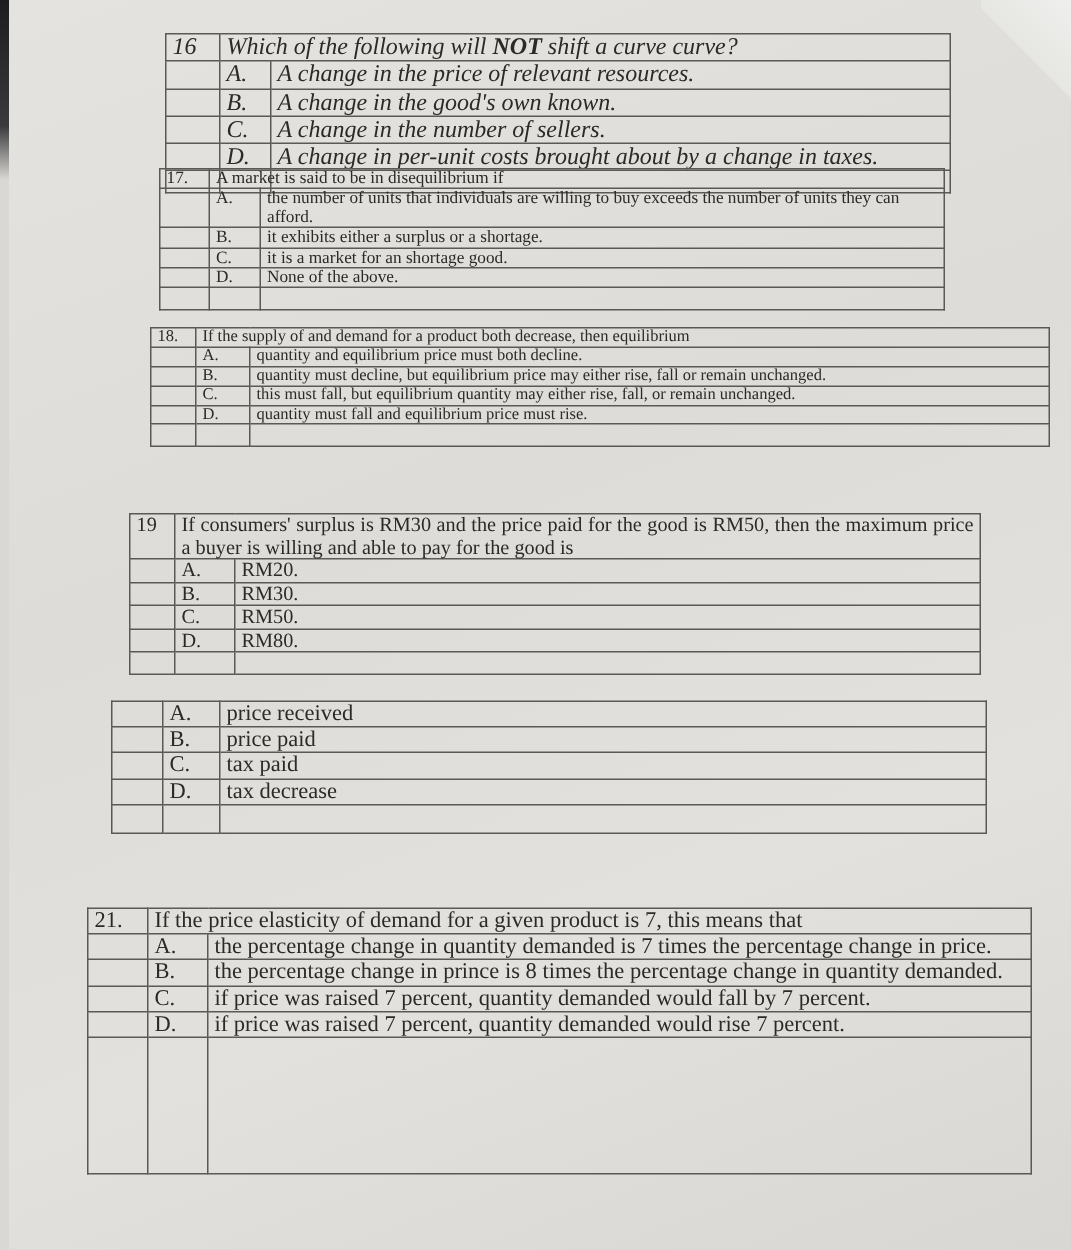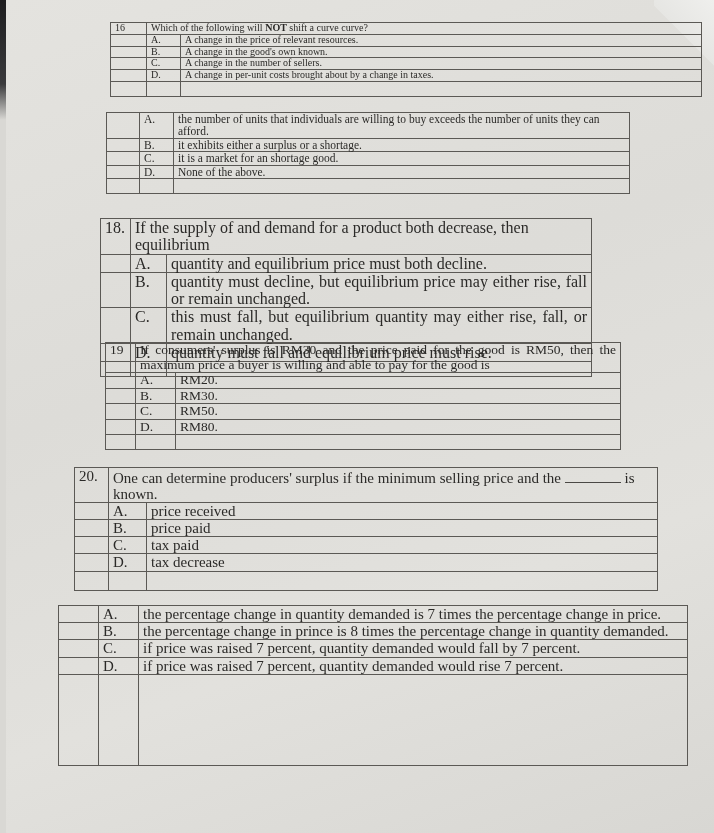--- a/index.html
+++ b/index.html
@@ -46,21 +46,21 @@
     }
   </style>
 </head>
 <body>
 
 <div class="shadow-left"></div>
 <div class="paper">
   <div class="paper-fold"></div>
 </div>
 
-<table class="q" style="left:110px; top:22px; width:592px; font-size:10px;">
+<table class="q" style="left:110px; top:22px; width:524px; font-size:16px;font-style:italic;">
   <colgroup>
       <col style="width:36px">
       <col style="width:34px">
       <col>
     </colgroup>
   <tbody>
       <tr>
     <td class="num">16</td>
     <td colspan="2"><span>Which of the following will </span><span class="b">NOT</span><span> shift a curve curve?</span></td>
   </tr>
@@ -92,20 +92,24 @@
 </tbody>
   </table>
 
 <table class="q" style="left:106px; top:112px; width:524px; font-size:11.5px;">
   <colgroup>
       <col style="width:33px">
       <col style="width:34px">
       <col>
     </colgroup>
   <tbody>
+      <tr>
+    <td class="num">17.</td>
+    <td colspan="2">A market is said to be in disequilibrium if</td>
+  </tr>
   <tr>
     <td></td>
     <td class="letter">A.</td>
     <td>the number of units that individuals are willing to buy exceeds the number of units they can afford.</td>
   </tr>
   <tr>
     <td></td>
     <td class="letter">B.</td>
     <td>it exhibits either a surplus or a shortage.</td>
   </tr>
@@ -120,21 +124,21 @@
     <td>None of the above.</td>
   </tr>
   <tr class="spacer">
         <td></td>
         <td></td>
         <td></td>
       </tr>
 </tbody>
   </table>
 
-<table class="q" style="left:100px; top:218px; width:492px; font-size:16px;">
+<table class="q" style="left:100px; top:218px; width:600px; font-size:11px;">
   <colgroup>
       <col style="width:30px">
       <col style="width:36px">
       <col>
     </colgroup>
   <tbody>
       <tr>
     <td class="num">18.</td>
     <td colspan="2">If the supply of and demand for a product both decrease, then equilibrium</td>
   </tr>
@@ -159,21 +163,21 @@
     <td>quantity must fall and equilibrium price must rise.</td>
   </tr>
   <tr class="spacer">
         <td></td>
         <td></td>
         <td></td>
       </tr>
 </tbody>
   </table>
 
-<table class="q" style="left:86px; top:342px; width:516px; font-size:13.5px;margin-left:19px;">
+<table class="q" style="left:86px; top:342px; width:568px; font-size:13.5px;">
   <colgroup>
       <col style="width:30px">
       <col style="width:40px">
       <col>
     </colgroup>
   <tbody>
       <tr>
     <td class="num">19</td>
     <td colspan="2" style="text-align:justify">If consumers' surplus is RM30 and the price paid for the good is RM50, then the maximum price a buyer is willing and able to pay for the good is</td>
   </tr>
@@ -205,24 +209,20 @@
 </tbody>
   </table>
 
 <table class="q" style="left:74px; top:467px; width:584px; font-size:15px;">
   <colgroup>
       <col style="width:34px">
       <col style="width:38px">
       <col>
     </colgroup>
   <tbody>
-      <tr>
-    <td class="num">20.</td>
-    <td colspan="2"><span>One can determine producers' surplus if the minimum selling price and the </span><span class="blank"></span><span> is known.</span></td>
-  </tr>
   <tr>
     <td></td>
     <td class="letter">A.</td>
     <td>price received</td>
   </tr>
   <tr>
     <td></td>
     <td class="letter">B.</td>
     <td>price paid</td>
   </tr>
@@ -244,20 +244,24 @@
 </tbody>
   </table>
 
 <table class="q" style="left:58px; top:605px; width:630px; font-size:15px;">
   <colgroup>
       <col style="width:40px">
       <col style="width:40px">
       <col>
     </colgroup>
   <tbody>
+      <tr>
+    <td class="num">21.</td>
+    <td colspan="2">If the price elasticity of demand for a given product is 7, this means that</td>
+  </tr>
   <tr>
     <td></td>
     <td class="letter">A.</td>
     <td>the percentage change in quantity demanded is 7 times the percentage change in price.</td>
   </tr>
   <tr>
     <td></td>
     <td class="letter">B.</td>
     <td style="text-align:justify">the percentage change in prince is 8 times the percentage change in quantity demanded.</td>
   </tr>

